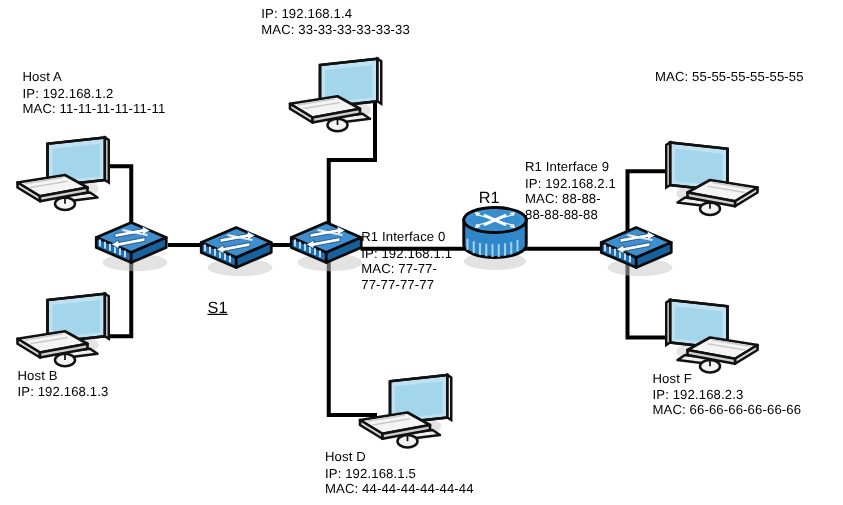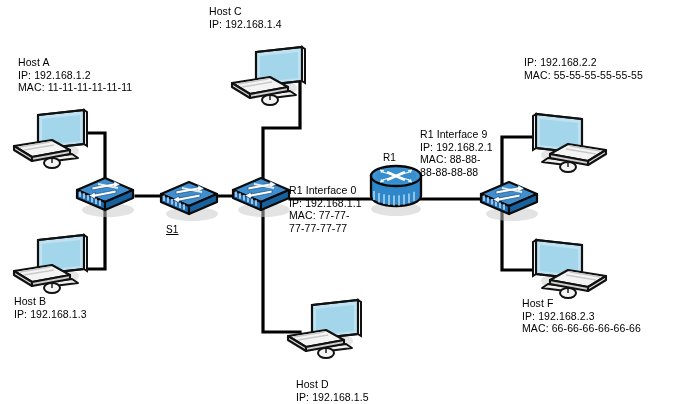--- a/index.html
+++ b/index.html
@@ -1,20 +1,20 @@
 <!DOCTYPE html>
 <html><head>
 <meta charset="utf-8">
 <style>
   html,body{margin:0;padding:0;background:#fff;}
   body{width:674px;height:404px;position:relative;overflow:hidden;
        font-family:"Liberation Sans", sans-serif;background:#fff;}
   #stage{position:absolute;left:0;top:0;width:674px;height:404px;}
   .lbl{position:absolute;font-size:10.5px;line-height:12.6px;color:#000;white-space:pre;letter-spacing:0.1px;}
-  .lbl.dev{font-size:10px;}
+  .lbl.dev{font-size:13px;}
   .node{position:absolute;}
   svg{display:block;overflow:visible;}
   .wire{stroke:#000;stroke-width:3.2;fill:none;stroke-linecap:square;stroke-linejoin:miter;}
 </style>
 </head>
 <body>
 
 <div id="stage">
   <svg id="wires" width="674" height="404">
       <path d="M 88 133 L 105 133 L 105 193" class="wire" stroke="#000000"></path>
@@ -208,22 +208,22 @@
           <path d="M28 13 L42 16.6 L39.5 18.6 L44 19.4 L43 16 L41 17.4 Z" fill="#fff"></path>
           <path d="M28 13 L14 16.6 L16.5 18.6 L12 19.4 L13 16 L15 17.4 Z" fill="#fff"></path>
           <path d="M28 13 L42 9.4 L39.5 7.4 L44 6.6 L43 10 L41 8.6 Z" fill="#fff"></path>
           <path d="M20 9.5 L36 16.5 M20 16.5 L36 9.5" stroke="#fff" stroke-width="2.6" stroke-linecap="round"></path>
         </svg>
       </div>
     </div>
   <div id="labels">
       <div class="lbl" style="left: 18px; top: 56px;"><div>Host A</div><div>IP: 192.168.1.2</div><div>MAC: 11-11-11-11-11-11</div></div>
       <div class="lbl" style="left: 14px; top: 295px;"><div>Host B</div><div>IP: 192.168.1.3</div></div>
-      <div class="lbl" style="left: 209px; top: 5px;"><div>Host C</div><div>IP: 192.168.1.4</div></div>
-      <div class="lbl" style="left: 260px; top: 378px; margin-left: 36px;"><div>Host D</div><div>IP: 192.168.1.5</div></div>
-      <div class="lbl" style="left: 524px; top: 56px;"><div>IP: 192.168.2.2</div><div>MAC: 55-55-55-55-55-55</div></div>
+      <div class="lbl" style="left: 209px; top: 5px;"><div>IP: 192.168.1.4</div><div>MAC: 33-33-33-33-33-33</div></div>
+      <div class="lbl" style="left: 260px; top: 360px;"><div>Host D</div><div>IP: 192.168.1.5</div><div>MAC: 44-44-44-44-44-44</div></div>
+      <div class="lbl" style="left: 524px; top: 56px;"><div>MAC: 55-55-55-55-55-55</div></div>
       <div class="lbl" style="left: 522px; top: 297px;"><div>Host F</div><div>IP: 192.168.2.3</div><div>MAC: 66-66-66-66-66-66</div></div>
-      <div class="lbl dev" style="left: 166px; top: 224px; text-decoration: underline;">S1</div>
+      <div class="lbl dev" style="left: 166px; top: 240px; text-decoration: underline;">S1</div>
       <div class="lbl dev" style="left: 383px; top: 152px;">R1</div>
       <div class="lbl" style="left: 289px; top: 184px;"><div>R1 Interface 0</div><div>IP: 192.168.1.1</div><div>MAC: 77-77-</div><div>77-77-77-77</div></div>
       <div class="lbl" style="left: 420px; top: 128px;"><div>R1 Interface 9</div><div>IP: 192.168.2.1</div><div>MAC: 88-88-</div><div>88-88-88-88</div></div>
     </div>
 </div>
 
 </body></html>

